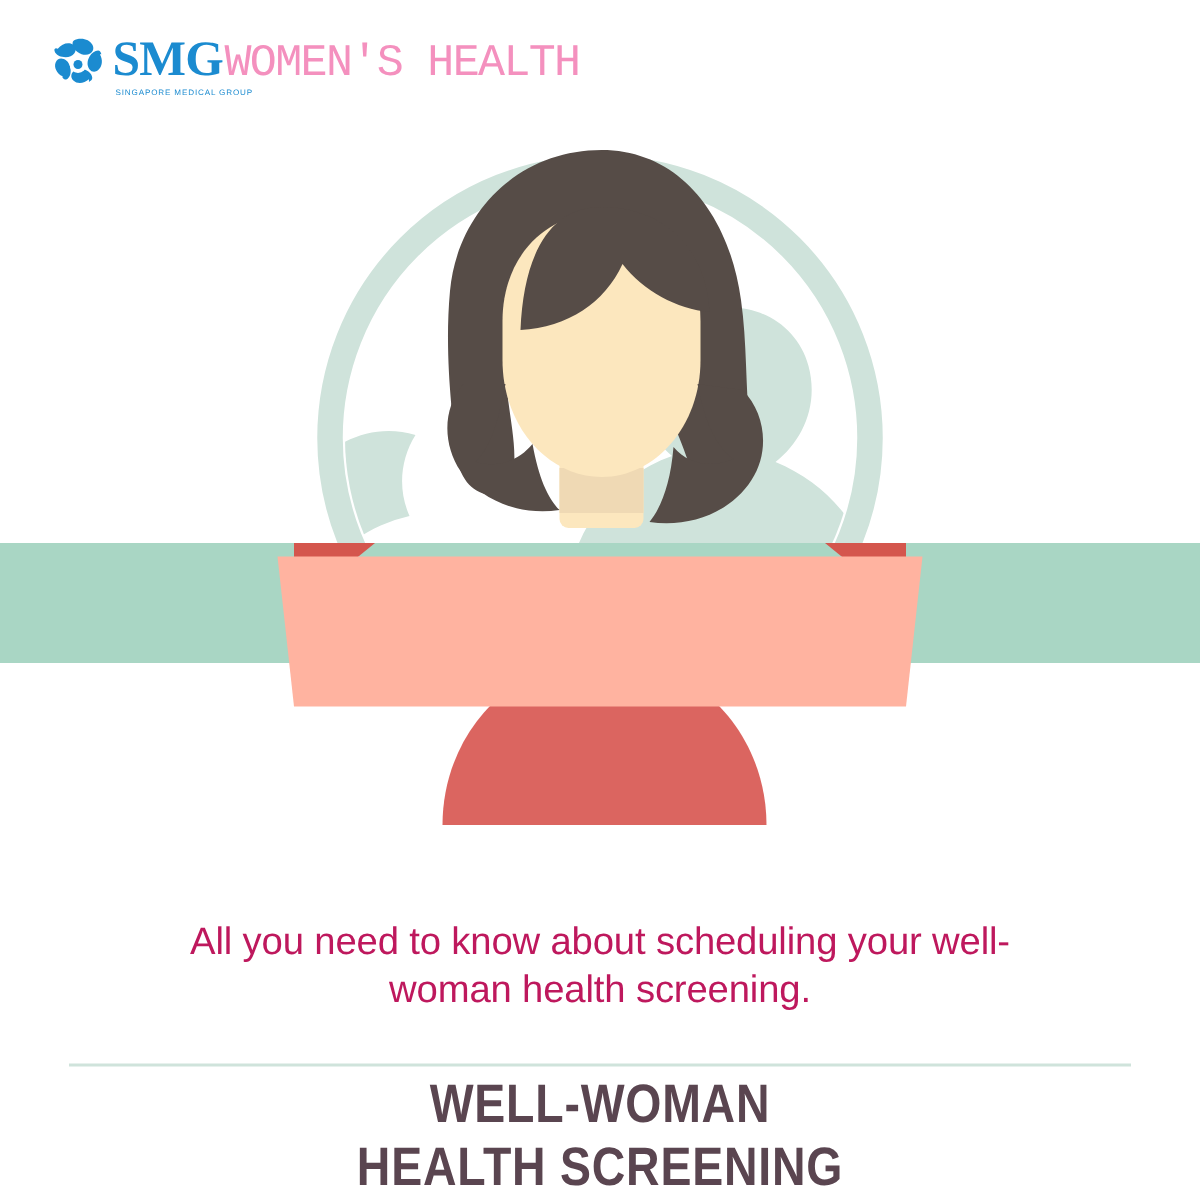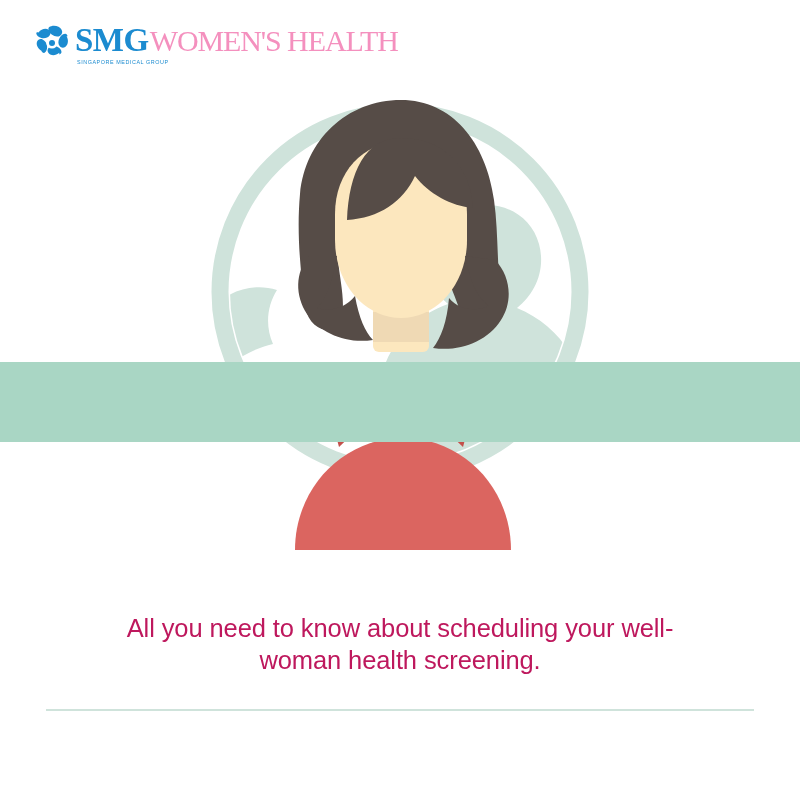--- a/index.html
+++ b/index.html
@@ -54,21 +54,21 @@
     bottom: -3px;
     font-family: "Liberation Sans", sans-serif;
     font-size: 5.3px;
     letter-spacing: 0.55px;
     color: #1B8BD0;
     white-space: nowrap;
     transform: scaleX(1.02);
     transform-origin: left bottom;
   }
   .brand-wh {
-    font-family: Liberation Serif, serif;
+    font-family: Liberation Mono, monospace;
     font-weight: normal;
     font-size: 30px;
     letter-spacing: -1.1px;
     color: #F490BE;
     line-height: 1;
     margin-left: 1px;
   }
 
   
   .illustration {
@@ -208,18 +208,32 @@
 
         <path d="M337 176c-4 20-8 40-20 52 14 4 28 0 38-12 4 22 10 36 18 44-26 4-52-6-66-26-12-18-12-42 2-58z" fill="#564C47"></path>
 
         <path d="M465 176c4 20 10 40 24 50-14 6-30 4-40-8-2 24-8 40-16 50 26 4 54-6 68-28 12-18 10-44-6-60z" fill="#564C47"></path>
       </g>
     </svg>
   </div>
 
   <div class="green-band"></div>
 
+  <div class="ribbon">
+    <svg viewBox="0 0 800 140">
+
+      <polygon points="196,14 196,58 250,14" fill="#D4564D"></polygon>
+
+      <polygon points="604,14 604,58 550,14" fill="#D4564D"></polygon>
+
+      <polygon points="185,23 615,23 604,123 196,123" fill="#FFB3A0"></polygon>
+    </svg>
+    <div class="ribbon-text">
+      <span class="line">WELL-WOMAN</span>
+      <span class="line">HEALTH SCREENING</span>
+    </div>
+  </div>
 
   <div class="caption">All you need to know about scheduling your well-woman health screening.</div>
 
   <div class="divider"></div>
 
 </div>
 
 </body></html>

